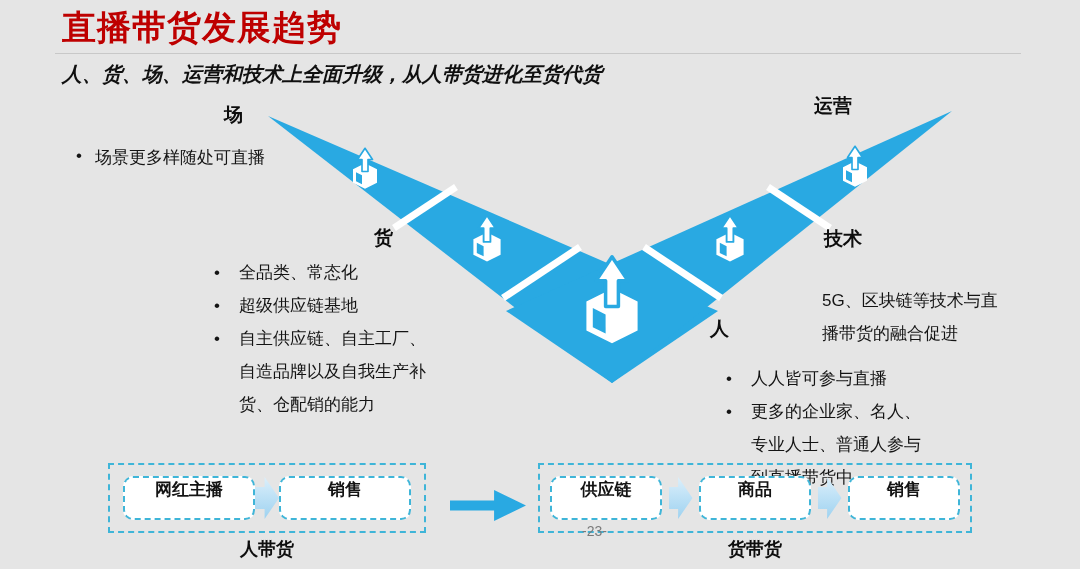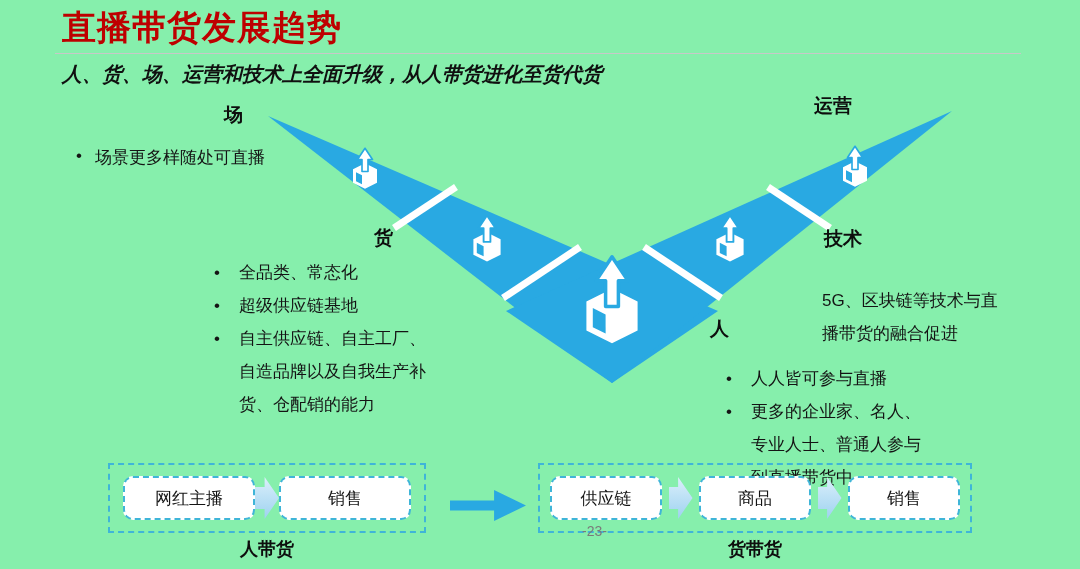--- a/index.html
+++ b/index.html
@@ -1,16 +1,16 @@
 <!DOCTYPE html>
 <html><head>
 <meta charset="utf-8">
 <style>
   html,body{margin:0;padding:0;background:#fff;}
-  .slide{position:relative;width:1080px;height:569px;background:#86efac;overflow:hidden;
+  .slide{position:relative;width:1080px;height:569px;background:#e5e5e5;overflow:hidden;
          font-family:"Liberation Sans","DejaVu Sans",sans-serif;color:#141414;}
 
   
   .title{position:absolute;left:62px;top:5px;font-size:34px;font-weight:800;color:#be0000;letter-spacing:1px;}
   .title-rule{position:absolute;left:55px;top:53px;width:966px;height:1px;background:#c8c8c8;}
   .subtitle{position:absolute;left:62px;top:61px;font-size:20px;font-weight:700;color:#101010;font-style:italic;}
 
   
   .vsvg{position:absolute;left:0;top:0;width:1080px;height:569px;pointer-events:none;}
 
@@ -38,21 +38,21 @@
   #list-huo li{width:196px;}
   #list-ren{left:708px;top:346px;}
   #list-ren li{width:182px;}
 
   
   .flow{position:absolute;border:2px dashed #3fb5d8;display:flex;align-items:center;
         justify-content:space-between;box-sizing:border-box;}
   #flow-left{left:108px;top:463px;width:318px;height:70px;padding:0 13px;}
   #flow-right{left:538px;top:463px;width:434px;height:70px;padding:0 10px;}
   .fbox{border:2px dashed #3fb5d8;border-radius:10px;height:44px;box-sizing:border-box;
-        display:flex;align-items:center;justify-content:center;font-size:17px;font-weight:400;background:#fff;}
+        display:flex;align-items:flex-start;justify-content:center;font-size:17px;font-weight:700;background:#fff;}
   #flow-left .fbox{width:132px;}
   #flow-right .fbox{width:112px;}
   .chev{width:24px;height:42px;background:linear-gradient(180deg,#dbeffb,#9ed2f0);
         clip-path:polygon(0 24%,40% 24%,40% 0,100% 50%,40% 100%,40% 76%,0 76%);}
   .flow-label{position:absolute;font-size:18px;font-weight:700;text-align:center;color:#0d0d0d;}
   #label-left{left:108px;width:318px;top:537px;}
   #label-right{left:538px;width:434px;top:537px;}
   #big-arrow{position:absolute;left:450px;top:490px;width:76px;height:31px;background:#29a9e2;
         clip-path:polygon(0 34%,58% 34%,58% 0,100% 50%,58% 100%,58% 66%,0 66%);}
   #page-num{position:absolute;left:582px;top:523px;font-size:14px;color:#7a7a7a;}

